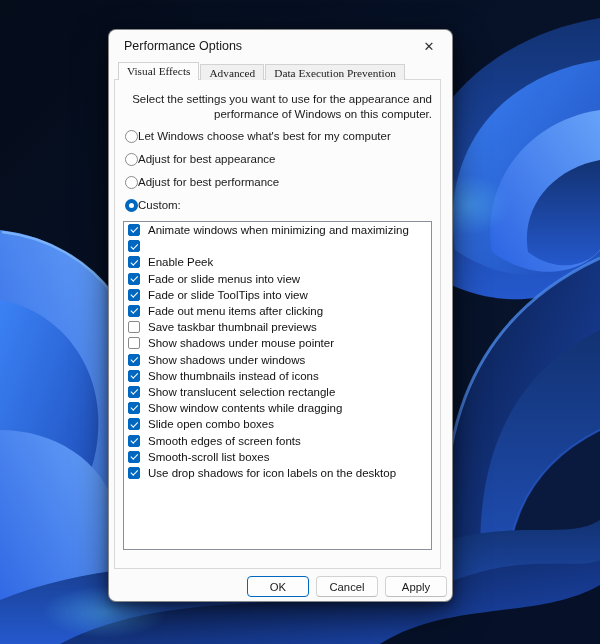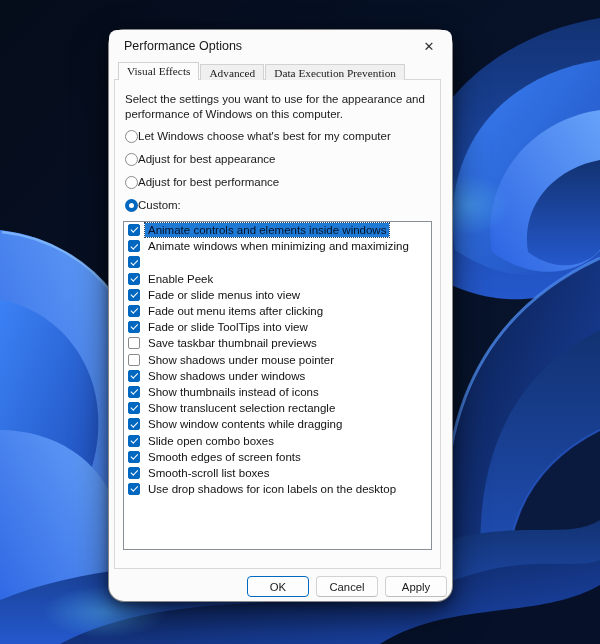--- a/index.html
+++ b/index.html
@@ -4,21 +4,21 @@
 <style>
   * { margin:0; padding:0; box-sizing:border-box; }
   html,body { width:600px; height:644px; overflow:hidden;
     font-family:"Liberation Sans","DejaVu Sans",sans-serif; }
 
   .desktop { position:absolute; inset:0; width:600px; height:644px; background:#071022; }
   .desktop svg { position:absolute; inset:0; }
 
   
   .dialog { position:absolute; left:108px; top:29px; width:345px; height:573px;
-    background:#fbfbfb; border:1px solid rgba(40,40,40,.55); border-radius:16px;
+    background:#fbfbfb; border:1px solid rgba(40,40,40,.55); border-radius:8px;
     box-shadow:0 14px 34px rgba(0,0,0,.55), 0 3px 10px rgba(0,0,0,.35);
     color:#1a1a1a; }
 
   .titlebar { height:32px; display:flex; align-items:center;
     padding:0 8px 0 15px; border-radius:8px 8px 0 0; background:#fbfbfb; }
   .title { flex:1; font-size:12.5px; color:#191919; }
   .close-btn { width:30px; height:24px; display:flex; align-items:center; justify-content:center;
     background:transparent; border:none; font-size:13px; color:#333; cursor:pointer;
     font-family:"DejaVu Sans",sans-serif; }
 
@@ -27,21 +27,21 @@
   .tab { font-size:11.3px; padding:2px 8px 3px; background:#f0f0f0;
     border:1px solid #d2d2d2; border-bottom:none; margin-right:1px; height:16px;
     color:#1a1a1a; cursor:pointer; white-space:nowrap;font-family:Liberation Serif, serif; }
   .tab.active { background:#fcfcfc; height:18px; position:relative;
     box-shadow:0 1px 0 #fcfcfc; }
 
   .tabpage { position:absolute; top:49px; left:5px; right:11px; bottom:32px;
     background:#fcfcfc; border:1px solid #d8d8d8; padding:12px 8px 0 8px; }
 
   .desc { font-size:11.5px; line-height:15px; max-width:322px; color:#1a1a1a;
-    margin:0 0 7px 2px; }
+    margin:0 0 7px 9px;text-align:right; }
 
   .radio-row { display:flex; align-items:center; height:14px;
     margin:0 0 9px 2px; cursor:pointer; }
   .radio { width:13px; height:13px; border-radius:50%; border:1px solid #8a8a8a;
     background:#fff; flex:0 0 13px; }
   .radio.selected { border:4px solid #0067c0; }
   .radio-label { font-size:11.5px; }
 
   .listbox { margin-top:3px; height:329px; background:#fff; border:1px solid #8a9099;
     overflow:hidden; }
@@ -166,26 +166,20 @@
           </div>
 
           <div class="radio-row">
             <span class="radio selected"></span>
             <span class="radio-label">Custom:</span>
           </div>
         </div>
 
       <div class="listbox">
 
-          <div class="lb-row selected">
-            <span class="cb checked">
-              <span class="mark"></span>
-            </span>
-            <span class="lb-label">Animate controls and elements inside windows</span>
-          </div>
 
           <div class="lb-row">
             <span class="cb checked">
               <span class="mark"></span>
             </span>
             <span class="lb-label">Animate windows when minimizing and maximizing</span>
           </div>
 
           <div class="lb-row">
             <span class="cb checked">
@@ -204,28 +198,28 @@
             <span class="cb checked">
               <span class="mark"></span>
             </span>
             <span class="lb-label">Fade or slide menus into view</span>
           </div>
 
           <div class="lb-row">
             <span class="cb checked">
               <span class="mark"></span>
             </span>
+            <span class="lb-label">Fade or slide ToolTips into view</span>
+          </div>
+
+          <div class="lb-row">
+            <span class="cb checked">
+              <span class="mark"></span>
+            </span>
             <span class="lb-label">Fade out menu items after clicking</span>
-          </div>
-
-          <div class="lb-row">
-            <span class="cb checked">
-              <span class="mark"></span>
-            </span>
-            <span class="lb-label">Fade or slide ToolTips into view</span>
           </div>
 
           <div class="lb-row">
             <span class="cb">
               
             </span>
             <span class="lb-label">Save taskbar thumbnail previews</span>
           </div>
 
           <div class="lb-row">

